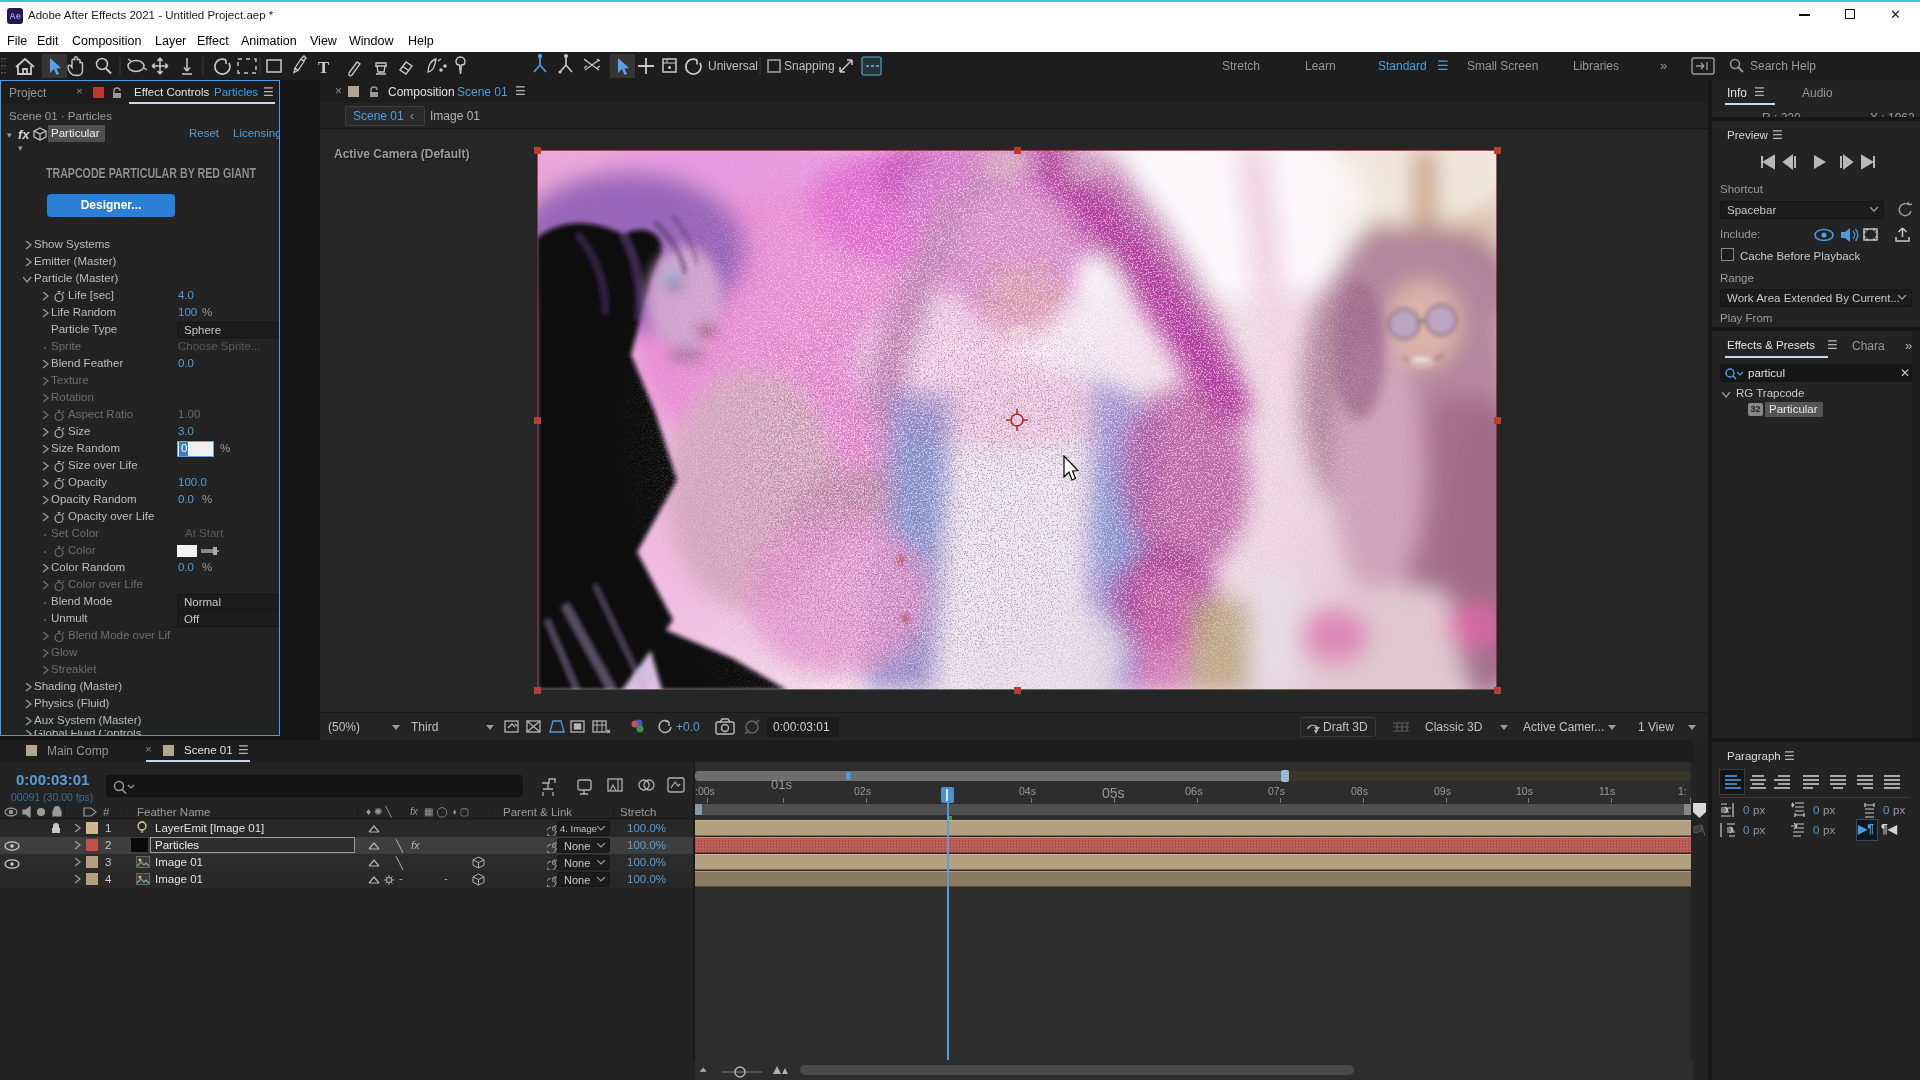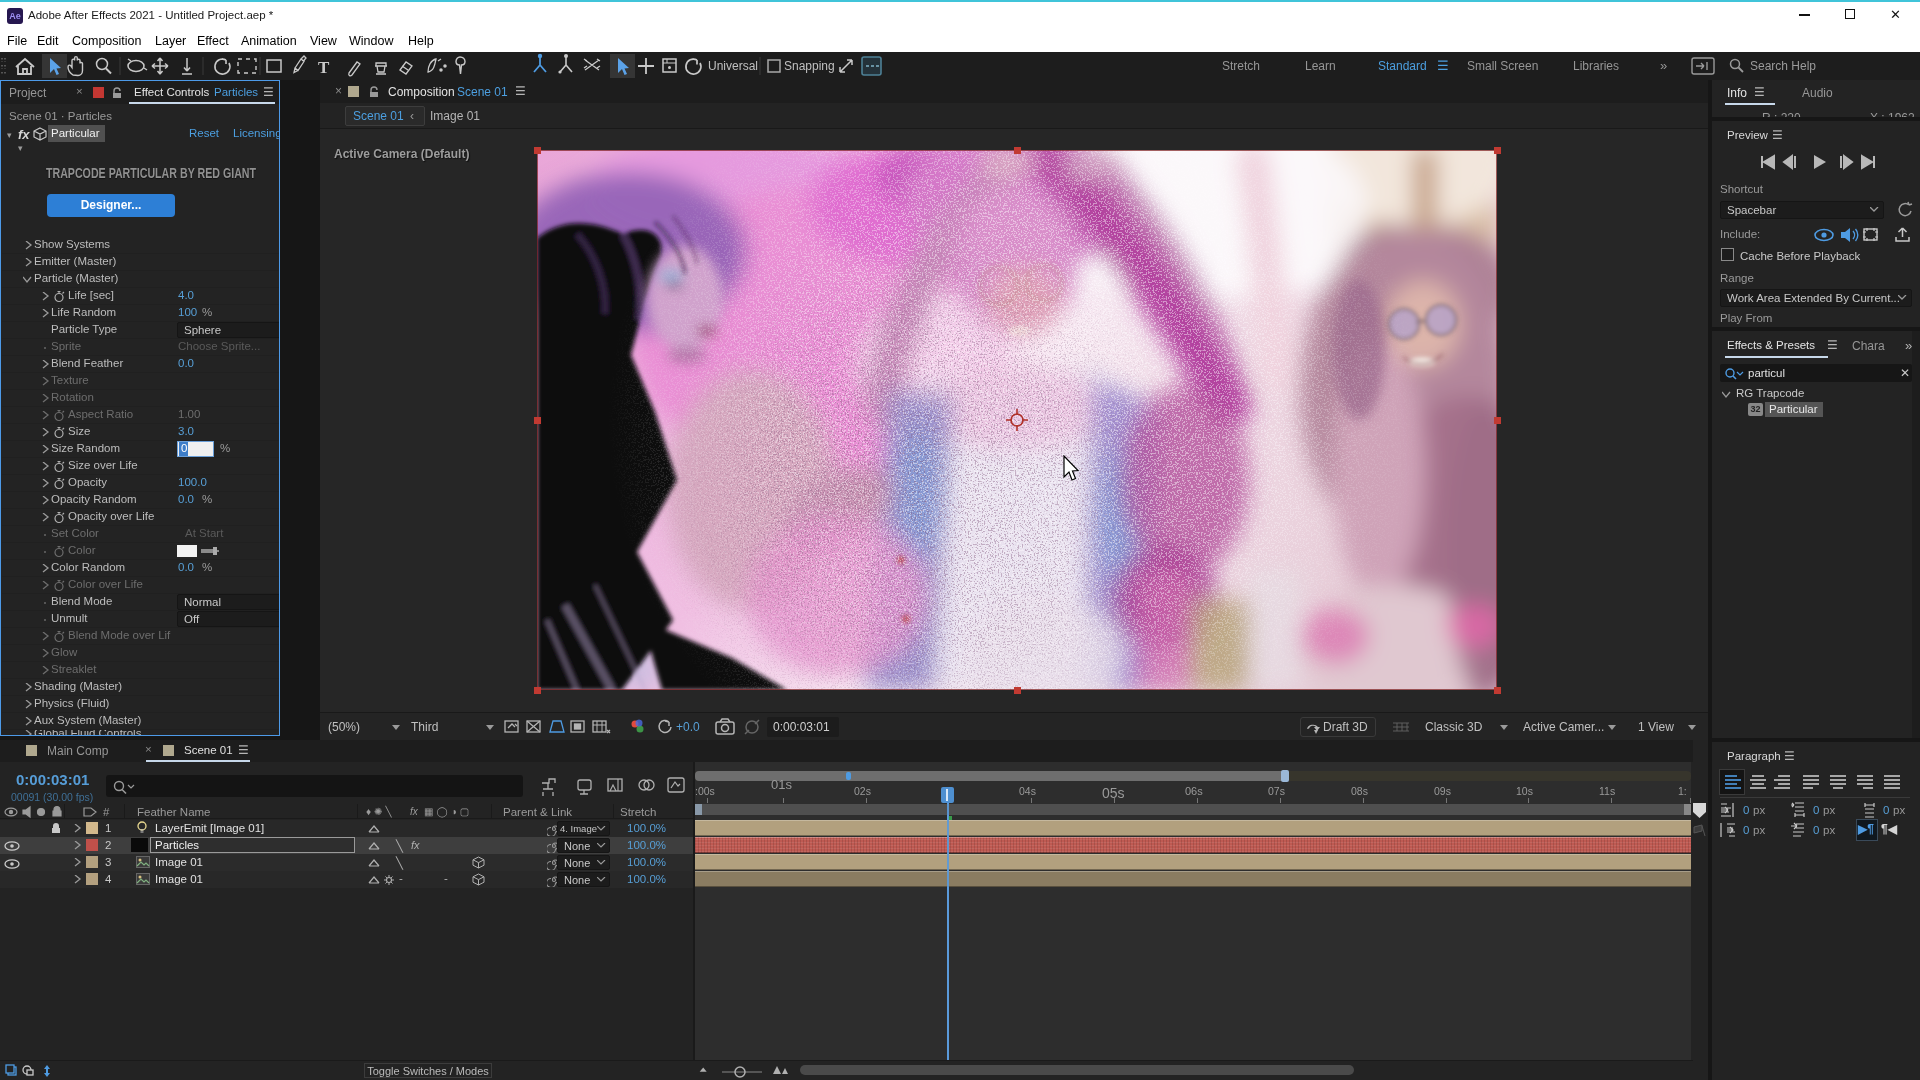--- a/index.html
+++ b/index.html
@@ -948,24 +948,14 @@
         </svg>
  <svg width="110" height="16" style="position:absolute;left:692px;top:322px;z-index:6" fill="#b0b0b0">
           <path d="M8,10 l5,-6 5,6 z" transform="scale(0.7) translate(3,4)"></path>
           <path d="M85,4 l4,8 h-8 z M93,6 l3,6 h-6 z"></path>
           <rect x="30" y="9" width="40" height="2" fill="#555"></rect>
           <circle cx="48" cy="10" r="5" fill="none" stroke="#b0b0b0" stroke-width="1.5"></circle>
         </svg>
  <div class="abs" style="left:800px;top:325px;width:554px;height:10px;background:#4a4a4a;border-radius:5px;z-index:6"></div>
  </div>
 
- <div class="abs" style="left:0;top:320px;width:1693px;height:20px;background:#232323;border-top:1px solid #1a1a1a">
-  <svg width="60" height="20" style="position:absolute;left:5px;top:0" fill="none" stroke-width="1.3">
-   <rect x="3" y="6" width="8" height="8" stroke="#4e9be2"></rect>
-          <rect x="1" y="4" width="8" height="8" stroke="#4e9be2" fill="#232323"></rect>
-   <circle cx="22" cy="9" r="4" stroke="#c9c9c9"></circle>
-          <rect x="22" y="9" width="6" height="5" stroke="#c9c9c9" fill="#232323"></rect>
-   <path d="M42,4 l3,4 h-2 v4 h2 l-3,4 -3,-4 h2 v-4 h-2 z" fill="#4e9be2" stroke="none"></path>
-  </svg>
-  <div class="abs" style="left:364px;top:2px;width:128px;height:15px;border:1px solid #3c3c3c;color:#bbb;text-align:center;line-height:14px;font-size:11px">Toggle Switches / Modes</div>
- </div>
 </div>
 </div>
 
 </body></html>

